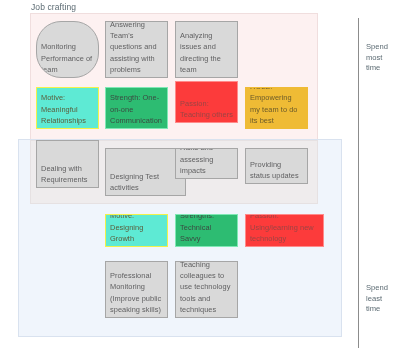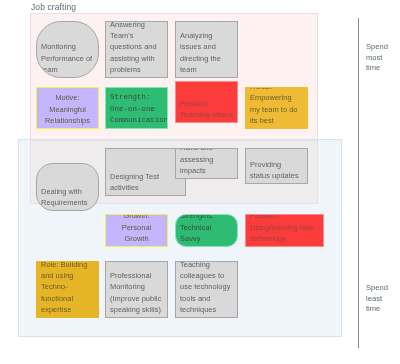--- a/index.html
+++ b/index.html
@@ -77,24 +77,23 @@
     letter-spacing: 0.05px;
   }
   .box span { display: block; width: 100%; }
 
   .box-gray {
     background: #d9d9d9;
     border: 1px solid #a6a6a6;
     color: #5f5f60;
   }
   .box-yellow {
-    background: #c4b5fd;
+    background: #5eead4;
     border: 1px solid #f2f24a;
     color: #5b5b3a;
-    text-align: center;
   }
   .box-green {
     background: #2dbc72;
     border: 1px solid #7fe8b5;
     color: #3a4a41;
   }
   .box-red {
     background: #fc3b3b;
     border: 1px solid #ff8a8a;
     color: #9b4444;
@@ -148,56 +147,53 @@
   <div class="box box-gray" style="left:105px; top:21px; width:63px; height:57px;">
     <span>Answering Team's questions and assisting with problems</span>
   </div>
   <div class="box box-gray" style="left:175px; top:21px; width:63px; height:57px;">
     <span>Analyzing issues and directing the team</span>
   </div>
 
   <div class="box box-yellow" style="left:36px; top:87px; width:63px; height:42px;">
     <span>Motive: Meaningful Relationships</span>
   </div>
-  <div class="box box-green" style="left:105px; top:87px; width:63px; height:42px;font-family:Liberation Mono, monospace;">
+  <div class="box box-green" style="left:105px; top:87px; width:63px; height:42px;">
     <span>Strength: One-on-one Communication</span>
   </div>
   <div class="box box-red" style="left:175px; top:81px; width:63px; height:42px;">
     <span>Passion: Teaching others</span>
   </div>
   <div class="box box-amber" style="left:245px; top:87px; width:63px; height:42px;">
     <span>ROLE: Empowering my team to do its best</span>
   </div>
 
-  <div class="box box-gray" style="left:36px; top:163px; width:63px; height:48px;border-radius:17px;">
+  <div class="box box-gray" style="left:36px; top:140px; width:63px; height:48px;">
     <span>Dealing with Requirements</span>
   </div>
   <div class="box box-gray" style="left:105px; top:148px; width:81px; height:48px;">
     <span>Designing Test activities</span>
   </div>
   <div class="box box-gray" style="left:175px; top:148px; width:63px; height:31px;">
     <span>Monitoring Risks and assessing impacts</span>
   </div>
   <div class="box box-gray" style="left:245px; top:148px; width:63px; height:36px;">
     <span>Providing status updates</span>
   </div>
 
   <div class="box box-yellow" style="left:105px; top:214px; width:63px; height:33px;">
-    <span>Growth: Personal Growth</span>
-  </div>
-  <div class="box box-green" style="left:175px; top:214px; width:63px; height:33px;border-radius:11px;">
+    <span>Motive: Designing Growth</span>
+  </div>
+  <div class="box box-green" style="left:175px; top:214px; width:63px; height:33px;">
     <span>Strengths: Technical Savvy</span>
   </div>
   <div class="box box-red" style="left:245px; top:214px; width:79px; height:33px;">
     <span>Passion: Using/learning new technology</span>
   </div>
 
-  <div class="box box-amber-dark" style="left:36px; top:261px; width:63px; height:57px;">
-    <span>Role: Building and using Techno-functional expertise</span>
-  </div>
   <div class="box box-gray" style="left:105px; top:261px; width:63px; height:57px;">
     <span>Professional Monitoring (Improve public speaking skills)</span>
   </div>
   <div class="box box-gray" style="left:175px; top:261px; width:63px; height:57px;">
     <span>Teaching colleagues to use technology tools and techniques</span>
   </div>
 
   <div class="axis-line"></div>
 
   <div class="axis-label axis-label-top">

